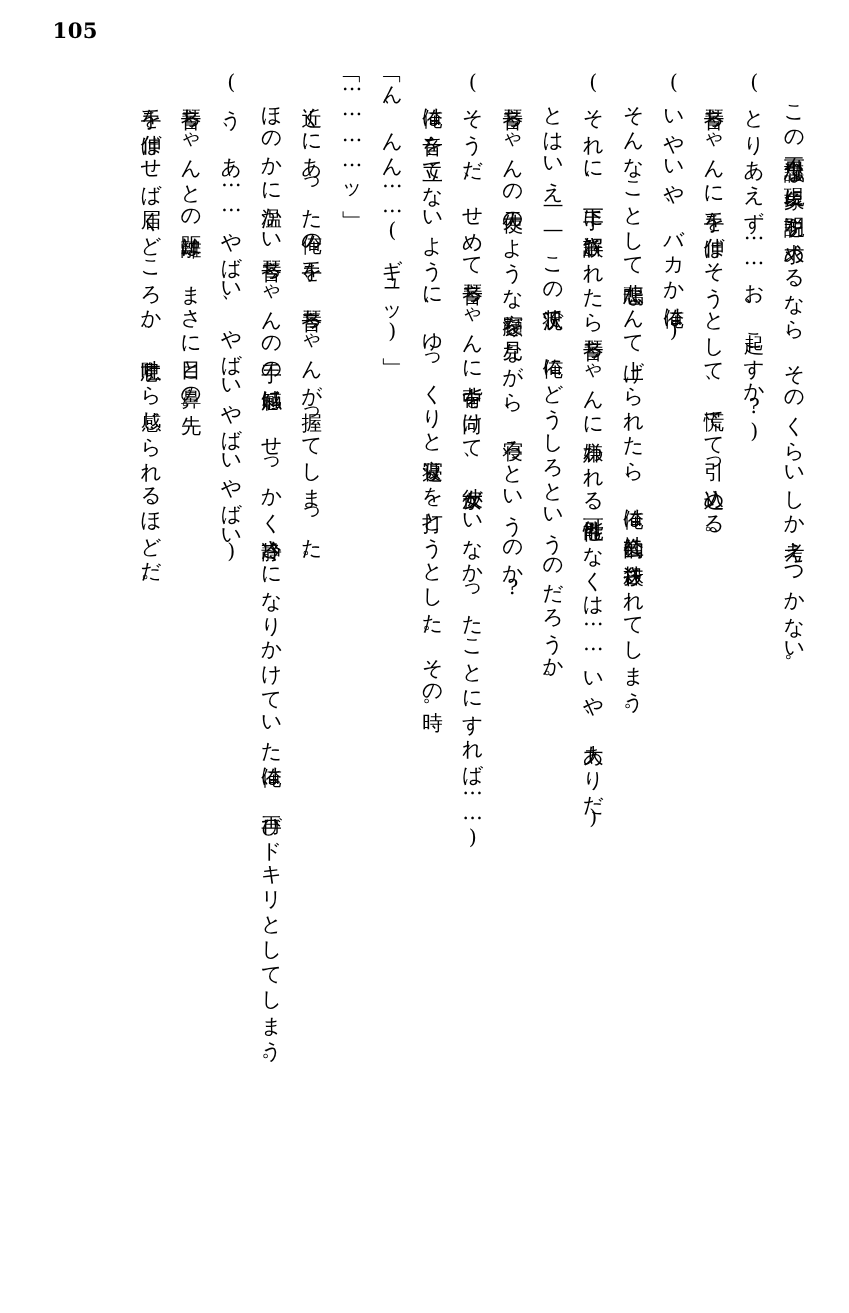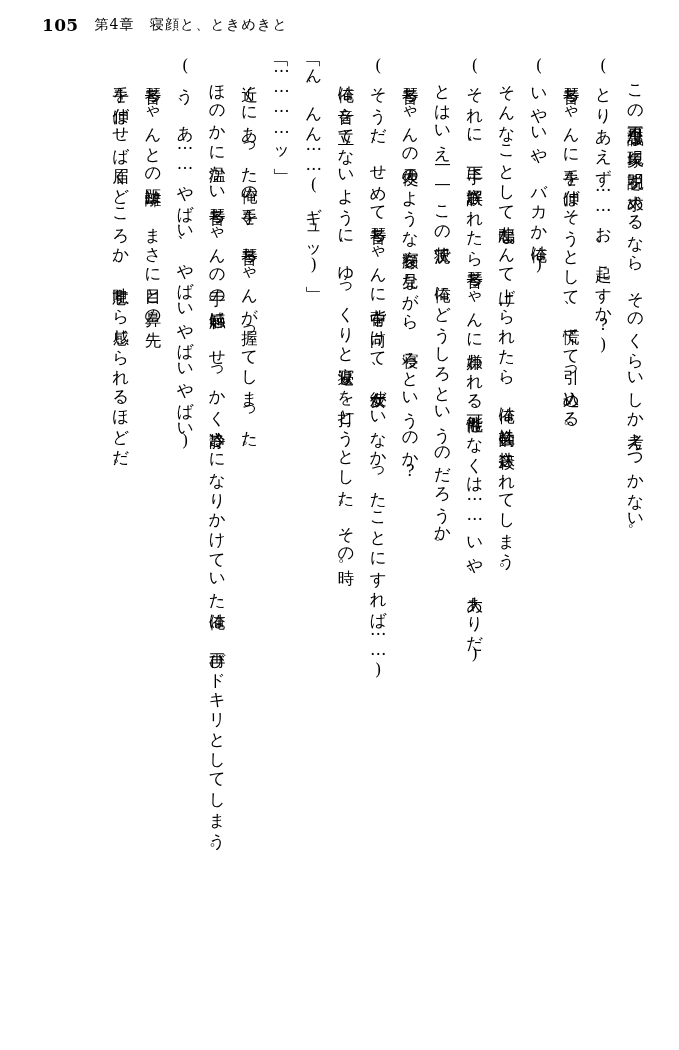--- a/index.html
+++ b/index.html
@@ -71,21 +71,20 @@
     text-indent: 1em;
   }
 </style>
 </head>
 <body>
 
 <div class="page">
 
   <div class="page-header">
     <span class="page-number">105</span>
-    <span class="chapter-title">第4章　寝顔と、ときめきと</span>
   </div>
 
   <div class="body-text" id="body-text">
       <p class="indent">この不可思議な現象に説明を求めるなら、そのくらいしか考えつかない。</p>
       <p>(とりあえず……お、起こすか?)</p>
       <p>　琴音ちゃんに手を伸ばそうとして、慌てて引っ込める。</p>
       <p>(いやいや、バカか俺は)</p>
       <p>　そんなことして悲鳴なんて上げられたら、俺は社会的に抹殺されてしまう。</p>
       <p>(それに、下手に誤解されたら琴音ちゃんに嫌われる可能性もなくは……いや、大ありだ)</p>
       <p>　とはいえ——この状況で、俺にどうしろというのだろうか。</p>

